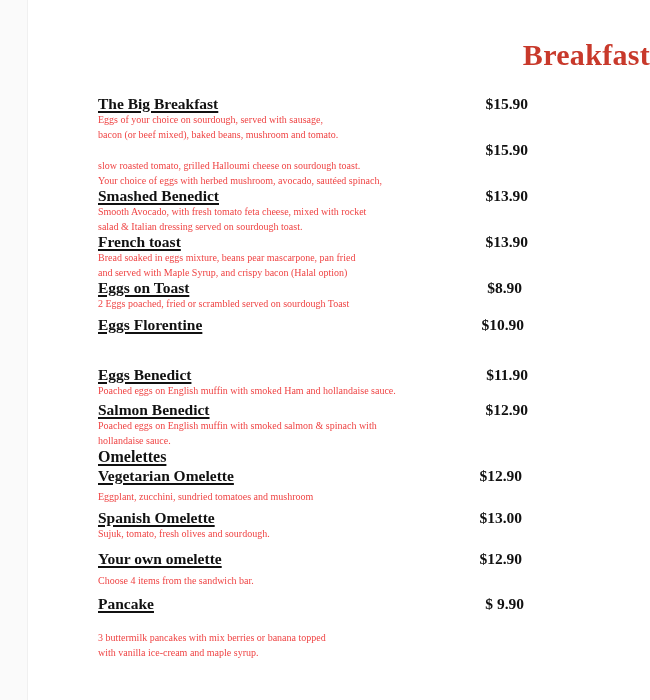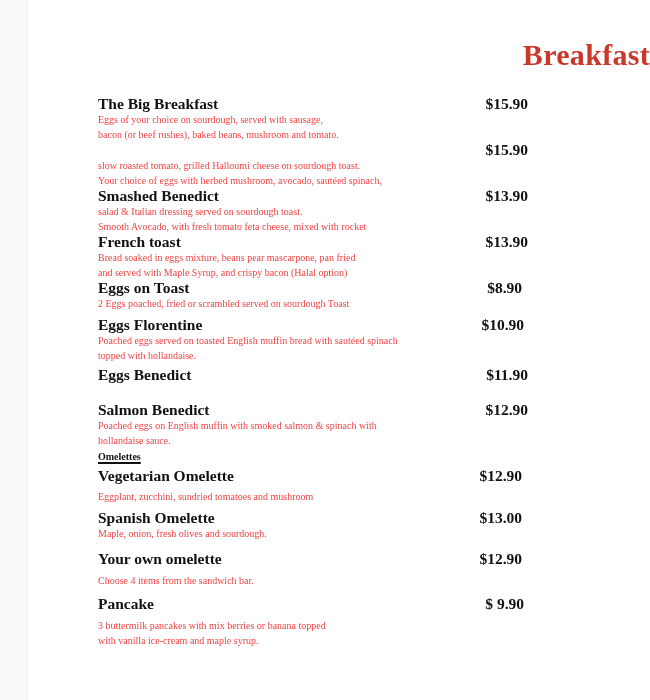--- a/index.html
+++ b/index.html
@@ -43,20 +43,21 @@
       left: 98px;
       width: 430px;
     }
     .item-head {
       position: relative;
       height: 18px;
     }
     .item-name {
       font-size: 15.5px;
       font-weight: bold;
+      text-decoration: underline;
       text-underline-offset: 2px;
       text-decoration-thickness: 1.5px;
       color: #111;
       white-space: nowrap;
       line-height: 18px;
     }
     .item-price {
       position: absolute;
       right: 0;
       top: 0;
@@ -68,21 +69,21 @@
     }
     .item-desc {
       font-size: 10px;
       line-height: 14.5px;
       color: #ef4444;
       width: 440px;
     }
     .section-head {
       position: absolute;
       left: 98px;
-      font-size: 10px;
+      font-size: 16px;
       font-weight: bold;
       text-decoration: underline;
       text-underline-offset: 2px;
       text-decoration-thickness: 1.5px;
       color: #111;
       line-height: 18px;
     }
   </style>
 </head>
 <body>
@@ -93,42 +94,42 @@
 
   <div class="title">Breakfast</div>
 
   <div class="item" style="top:95px">
     <div class="item-head">
       <span class="item-name">The Big Breakfast</span>
       <span class="item-price">$15.90</span>
     </div>
     <div class="item-desc">
       <div>Eggs of your choice on sourdough, served with sausage,</div>
-      <div>bacon (or beef rushes), baked beans, mushroom and tomato.</div>
+      <div>bacon (or beef mixed), baked beans, mushroom and tomato.</div>
     </div>
   </div>
 
   <div class="item" style="top:141px">
     <div class="item-head">
       <span class="item-price">$15.90</span>
     </div>
     <div class="item-desc">
       <div>slow roasted tomato, grilled Halloumi cheese on sourdough toast.</div>
       <div>Your choice of eggs with herbed mushroom, avocado, sautéed spinach,</div>
     </div>
   </div>
 
   <div class="item" style="top:187px">
     <div class="item-head">
       <span class="item-name">Smashed Benedict</span>
       <span class="item-price">$13.90</span>
     </div>
     <div class="item-desc">
+      <div>Smooth Avocado, with fresh tomato feta cheese, mixed with rocket</div>
       <div>salad &amp; Italian dressing served on sourdough toast.</div>
-      <div>Smooth Avocado, with fresh tomato feta cheese, mixed with rocket</div>
     </div>
   </div>
 
   <div class="item" style="top:233px">
     <div class="item-head">
       <span class="item-name">French toast</span>
       <span class="item-price">$13.90</span>
     </div>
     <div class="item-desc">
       <div>Bread soaked in eggs mixture, beans pear mascarpone, pan fried</div>
@@ -144,31 +145,30 @@
     <div class="item-desc">
       <div>2 Eggs poached, fried or scrambled served on sourdough Toast</div>
     </div>
   </div>
 
   <div class="item" style="top:316px">
     <div class="item-head">
       <span class="item-name">Eggs Florentine</span>
       <span class="item-price" style="right:4px">$10.90</span>
     </div>
-    <div class="item-desc">
-      <div>Poached eggs served on toasted English muffin bread with sautéed spinach</div>
-      <div>topped with hollandaise.</div>
-    </div>
   </div>
 
   <div class="item" style="top:366px">
     <div class="item-head">
       <span class="item-name">Eggs Benedict</span>
       <span class="item-price">$11.90</span>
     </div>
+    <div class="item-desc">
+      <div>Poached eggs on English muffin with smoked Ham and hollandaise sauce.</div>
+    </div>
   </div>
 
   <div class="item" style="top:401px">
     <div class="item-head">
       <span class="item-name">Salmon Benedict</span>
       <span class="item-price">$12.90</span>
     </div>
     <div class="item-desc">
       <div>Poached eggs on English muffin with smoked salmon &amp; spinach with</div>
       <div>hollandaise sauce.</div>
@@ -186,38 +186,38 @@
       <div>Eggplant, zucchini, sundried tomatoes and mushroom</div>
     </div>
   </div>
 
   <div class="item" style="top:509px; width:424px">
     <div class="item-head">
       <span class="item-name">Spanish Omelette</span>
       <span class="item-price">$13.00</span>
     </div>
     <div class="item-desc">
-      <div>Maple, onion, fresh olives and sourdough.</div>
+      <div>Sujuk, tomato, fresh olives and sourdough.</div>
     </div>
   </div>
 
   <div class="item" style="top:550px; width:424px">
     <div class="item-head">
       <span class="item-name">Your own omelette</span>
       <span class="item-price">$12.90</span>
     </div>
     <div class="item-desc" style="margin-top:6px">
       <div>Choose 4 items from the sandwich bar.</div>
     </div>
   </div>
 
   <div class="item" style="top:595px; width:426px">
     <div class="item-head">
       <span class="item-name">Pancake</span>
       <span class="item-price">$ 9.90</span>
     </div>
-    <div class="item-desc" style="margin-top:6px">
+    <div class="item-desc" style="margin-top:18px">
       <div>3 buttermilk pancakes with mix berries or banana topped</div>
       <div>with vanilla ice-cream and maple syrup.</div>
     </div>
   </div>
 
 </div>
 
 </body></html>

